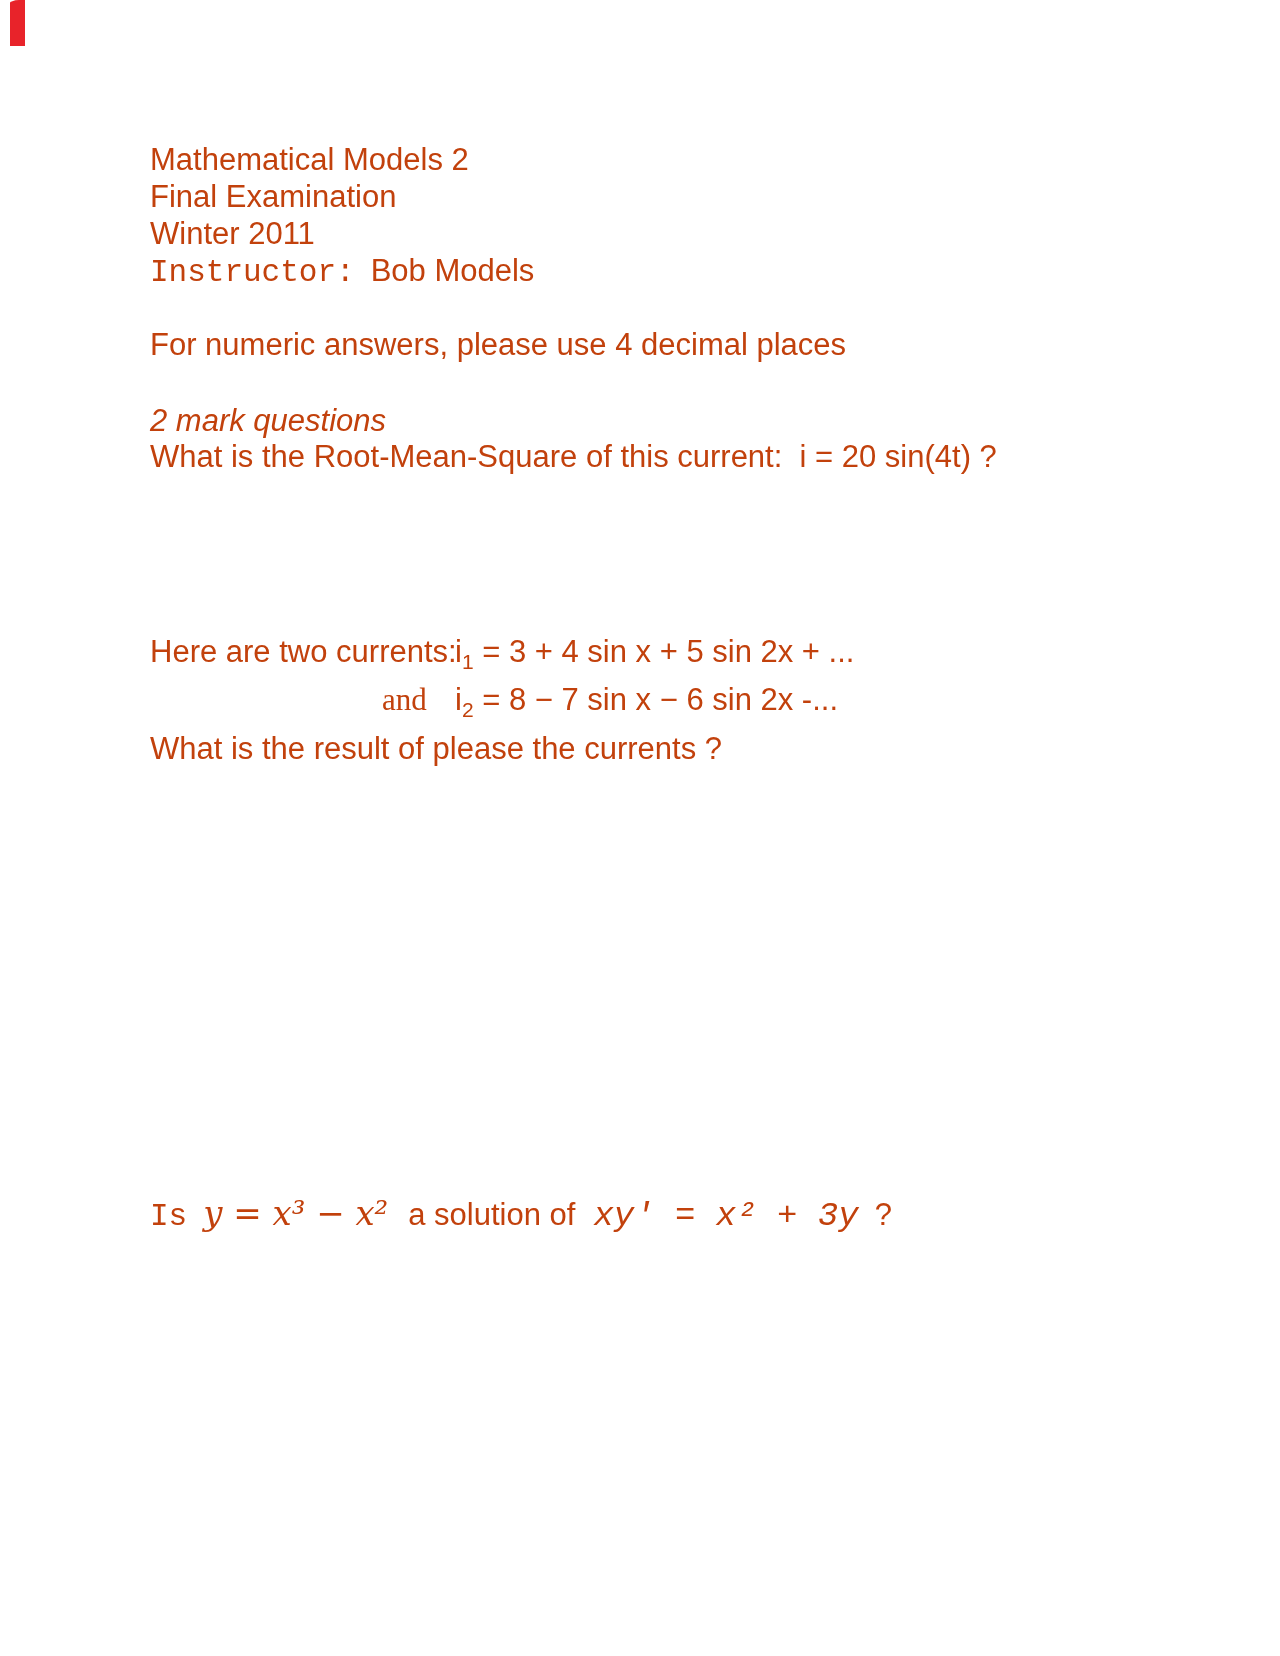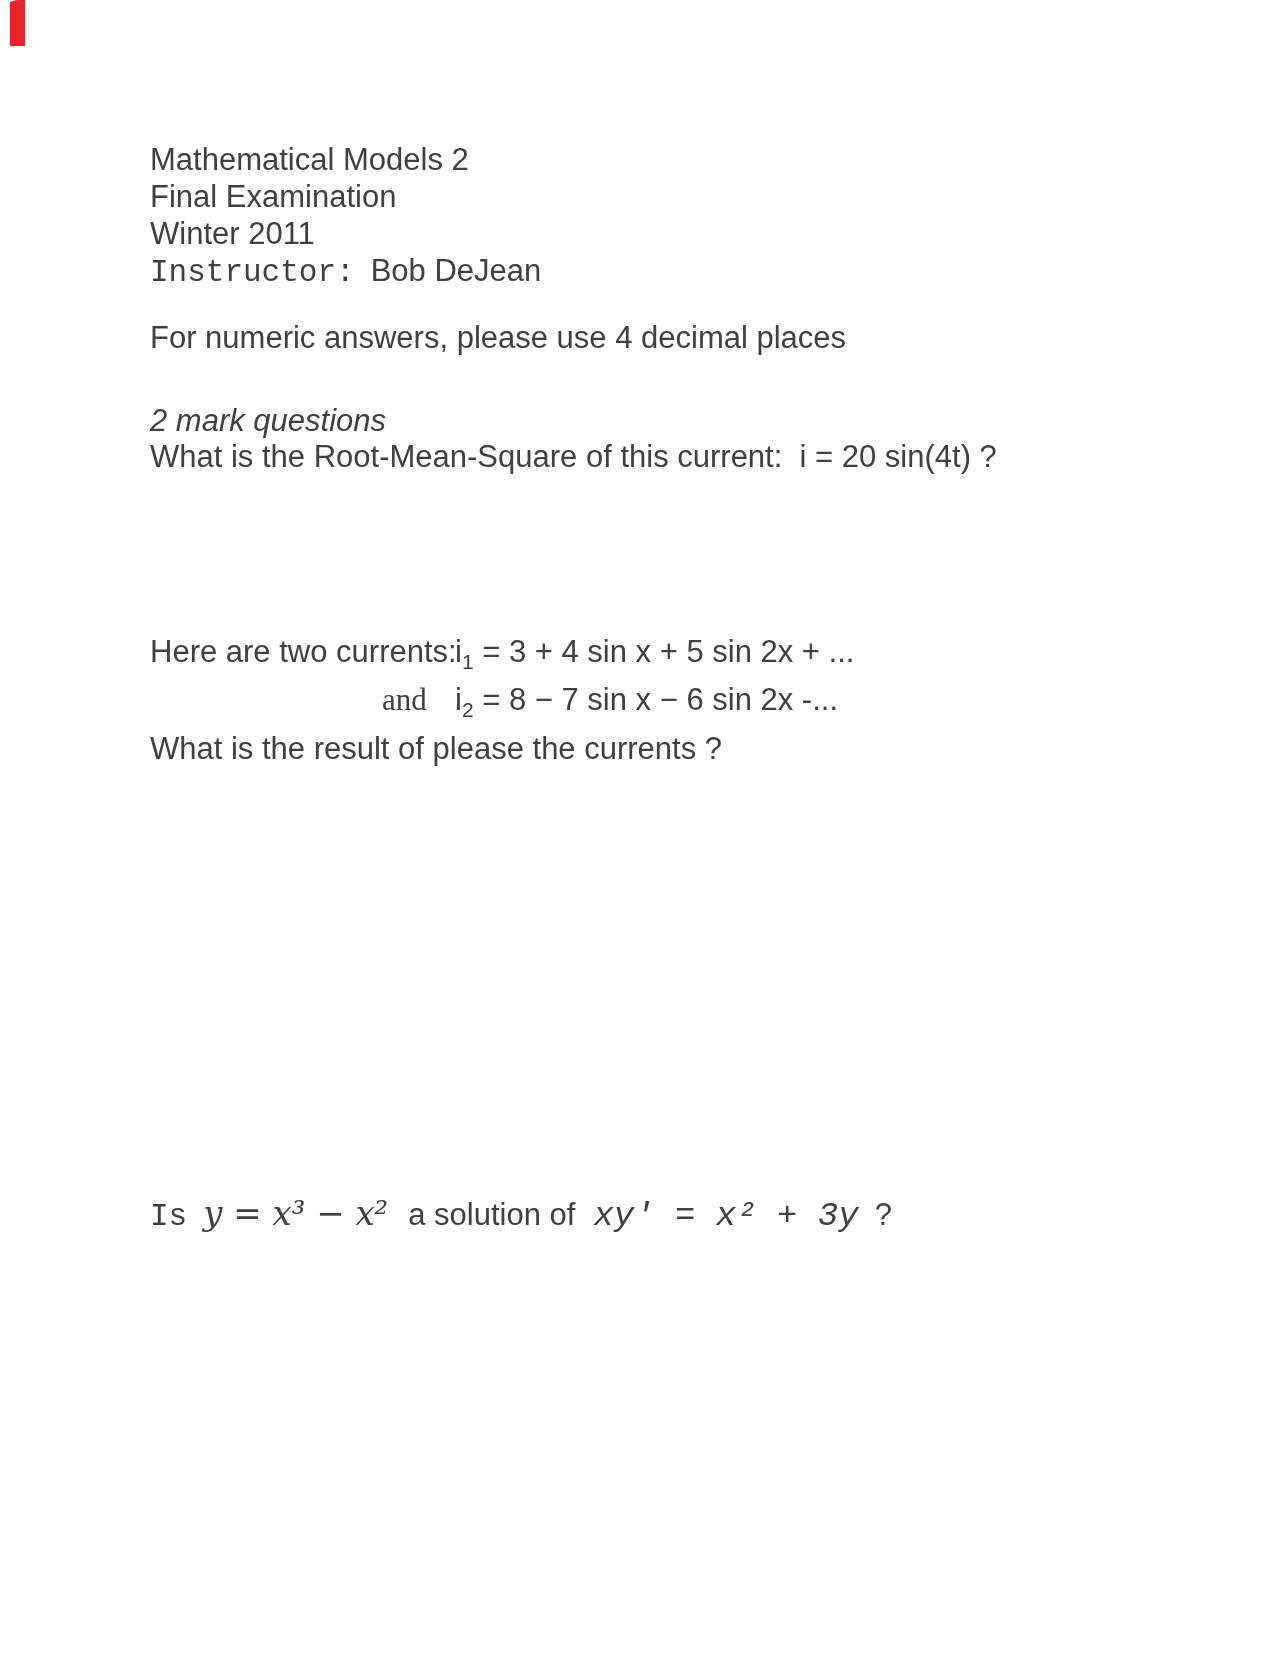--- a/index.html
+++ b/index.html
@@ -3,21 +3,21 @@
 <meta charset="utf-8">
 <style>
   html, body { margin: 0; padding: 0; background: #ffffff; }
   .page {
     position: relative;
     width: 1280px;
     height: 1656px;
     background: #ffffff;
     overflow: hidden;
     font-family: "Liberation Sans", "DejaVu Sans", sans-serif;
-    color: #404040;
+    color: #c2410c;
     border-radius: 19px;
   }
   .red-marker {
     position: absolute;
     left: 10px;
     top: 0;
     width: 15px;
     height: 46px;
     background: #e8232a;
   }
@@ -68,23 +68,23 @@
 <body>
 
 <div class="page">
 
   <div class="red-marker"></div>
 
   <div class="line" style="top:144px">Mathematical Models 2</div>
   <div class="line" style="top:181px">Final Examination</div>
   <div class="line" style="top:218px">Winter 2011</div>
 
-  <div class="line" style="top:255px"><span class="mr16">Instructor:</span><span>Bob DeJean</span></div>
+  <div class="line" style="top:255px"><span class="mr16">Instructor:</span><span>Bob Models</span></div>
 
-  <div class="line" style="top:322px">For numeric answers, please use 4 decimal places</div>
+  <div class="line" style="top:329px">For numeric answers, please use 4 decimal places</div>
 
   <div class="line italic" style="top:405px">2 mark questions</div>
 
   <div class="line" style="top:441px">What is the Root-Mean-Square of this current:  i = 20 sin(4t) ?</div>
 
   <div class="line" style="top:636px"><span>Here are two currents:</span><span class="abs col-i ipart"><span>i</span><sub>1</sub><span> = 3 + 4 sin x + 5 sin 2x + ...</span></span></div>
 
   <div class="line" style="top:684px"><span class="abs col-and">and</span><span class="abs col-i ipart"><span>i</span><sub>2</sub><span> = 8 − 7 sin x − 6 sin 2x -...</span></span></div>
 
   <div class="line" style="top:733px">What is the result of please the currents ?</div>

